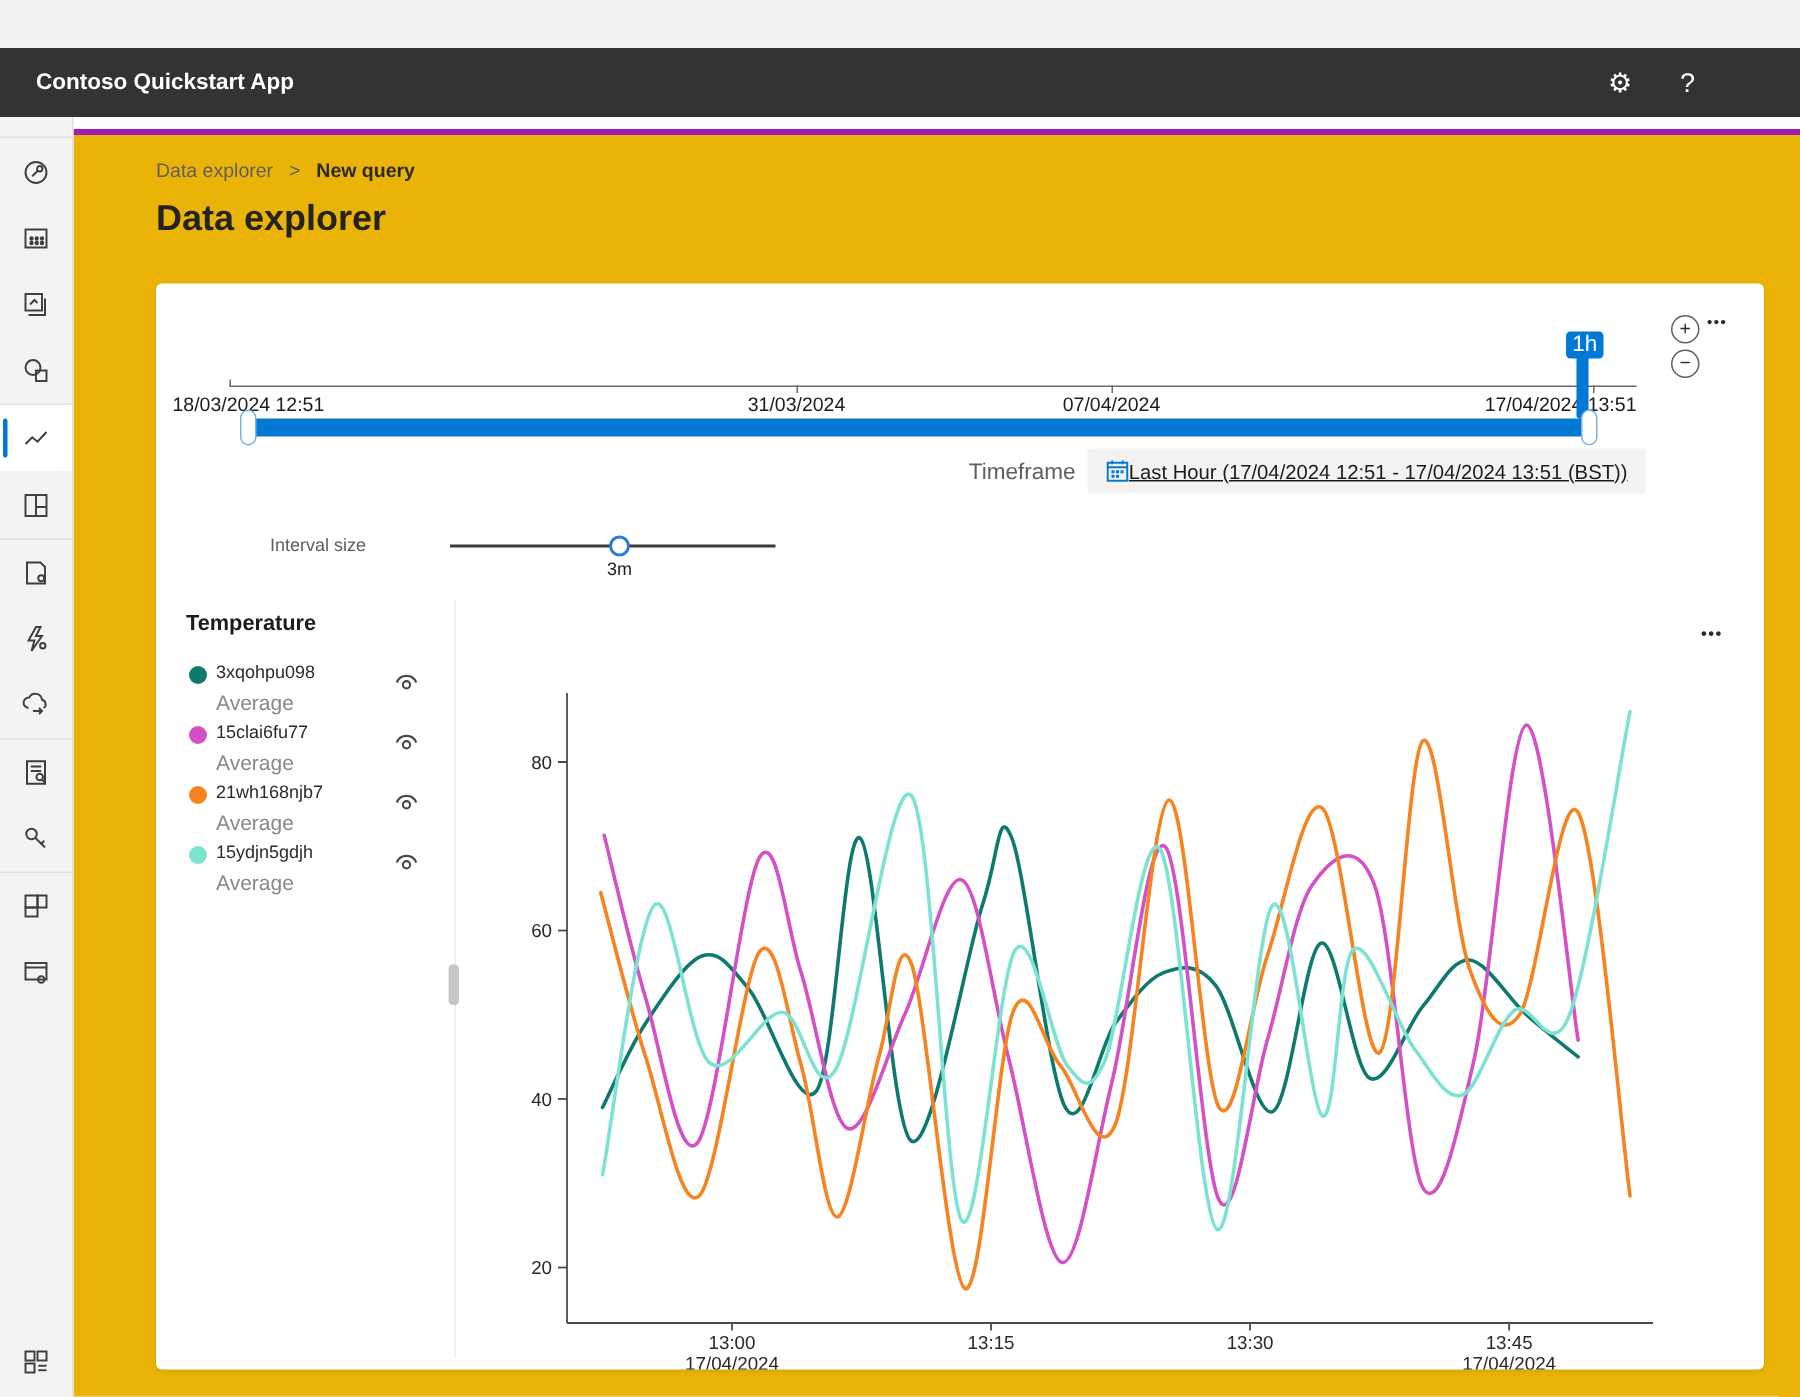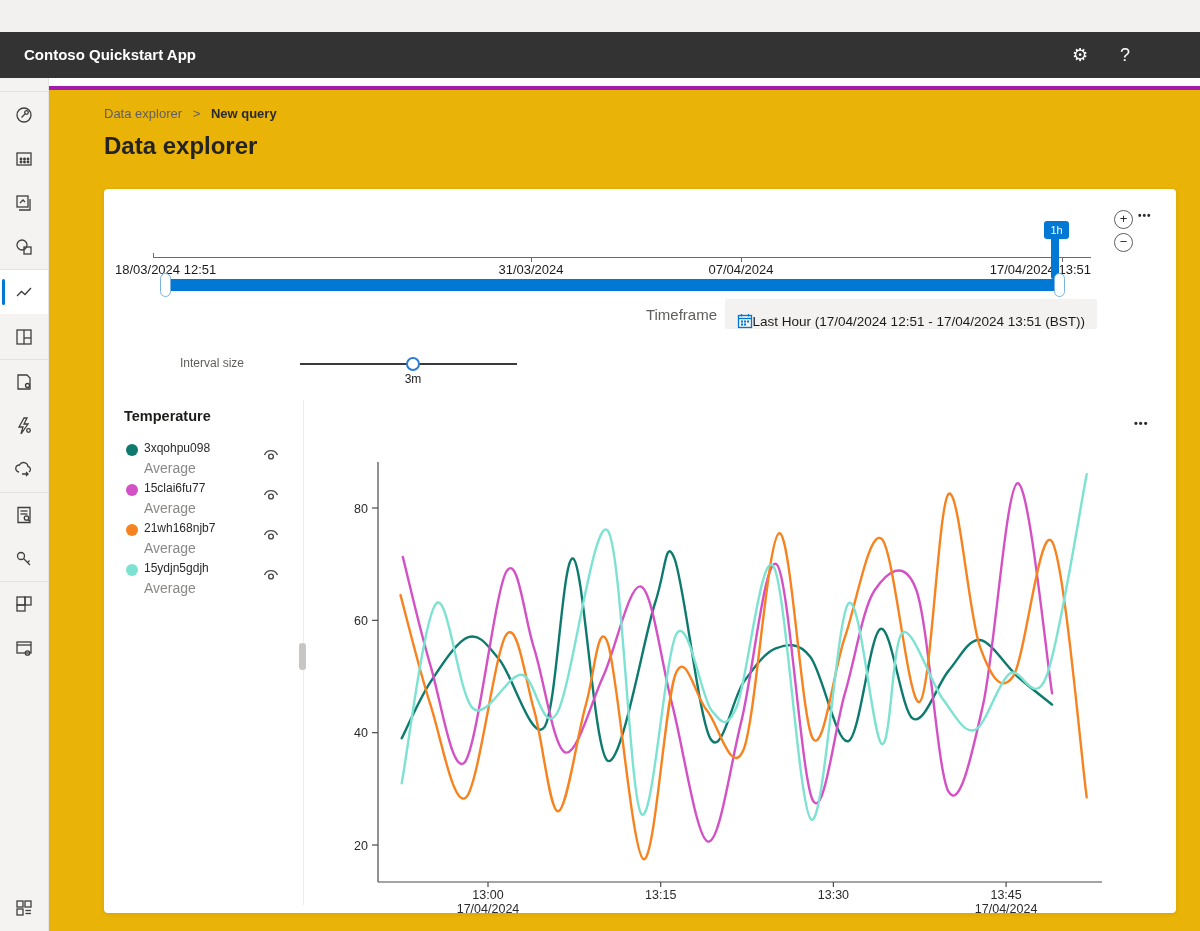--- a/index.html
+++ b/index.html
@@ -49,30 +49,30 @@
 
   
   .tl-axis { position:absolute; left:49px; top:68px; width:938px; height:1px; background:#6b6a69; }
   .tl-tick { position:absolute; top:68px; width:1px; height:5px; background:#6b6a69; }
   .tl-tick.up { top:64px; }
   .tl-label { position:absolute; top:73px; font-size:13px; color:#1d1c1b; white-space:nowrap; }
   .tl-bar { position:absolute; left:61px; top:90px; width:895px; height:12px; background:#0078d4; cursor:pointer; }
   .tl-handle { position:absolute; top:84px; width:11px; height:24px; background:#ffffff;
     border:1.5px solid #79b2e2; border-radius:6px; cursor:ew-resize; z-index:3; }
   .tl-flag { position:absolute; left:940px; top:32px; width:25px; height:18px; background:#0078d4;
-    border-radius:3px; color:#fff; font-size:11px; text-align:center; line-height:18px; cursor:pointer; z-index:2;}
+    border-radius:3px; color:#fff; font-size:15px; text-align:center; line-height:18px; cursor:pointer; z-index:2;}
   .tl-stem { position:absolute; left:947px; top:48px; width:8px; height:42px; background:#0078d4; border-radius:0 0 2px 2px; }
   .zoom-btn { position:absolute; left:1010px; width:19px; height:19px; border:1.5px solid #5f5e5c;
     border-radius:50%; background:#fff; color:#2b2a29; font-size:13px; line-height:16px; text-align:center; cursor:pointer; }
   .dots { color:#2b2a29; font-size:14px; letter-spacing:1px; font-weight:700; cursor:pointer; }
 
   
   .tf-label { position:absolute; right:459px; top:117px; font-size:15px; color:#605e5c; }
   .tf-btn { position:absolute; right:79px; top:110px; height:30px; background:#f3f2f1; border-radius:2px;
-    display:flex; align-items:flex-end; gap:0; padding:0 12px; font-size:13.5px; color:#1d1c1b; cursor:pointer; }
+    display:flex; align-items:center; gap:0; padding:0 12px; font-size:13.5px; color:#1d1c1b; cursor:pointer;text-decoration:underline; }
   .iv-label { position:absolute; left:76px; top:167px; width:112px; text-align:left; font-size:12px; color:#605e5c; }
   .iv-line { position:absolute; left:196px; top:174px; width:217px; height:2px; background:#3b3a39; cursor:pointer; }
   .iv-handle { position:absolute; left:302px; top:168px; width:14px; height:14px; background:#fff;
     border:2px solid #2b7cd3; border-radius:50%; cursor:ew-resize; }
   .iv-value { position:absolute; left:294px; top:183px; width:30px; text-align:center; font-size:12px; color:#1d1c1b; }
 
   
   .lg-title { position:absolute; left:20px; top:219px; font-size:14.5px; font-weight:700; color:#1d1c1b; }
   .lg-item { position:absolute; left:20px; width:160px; height:38px; }
   .lg-dot { position:absolute; left:2px; top:3px; width:12px; height:12px; border-radius:50%; }

